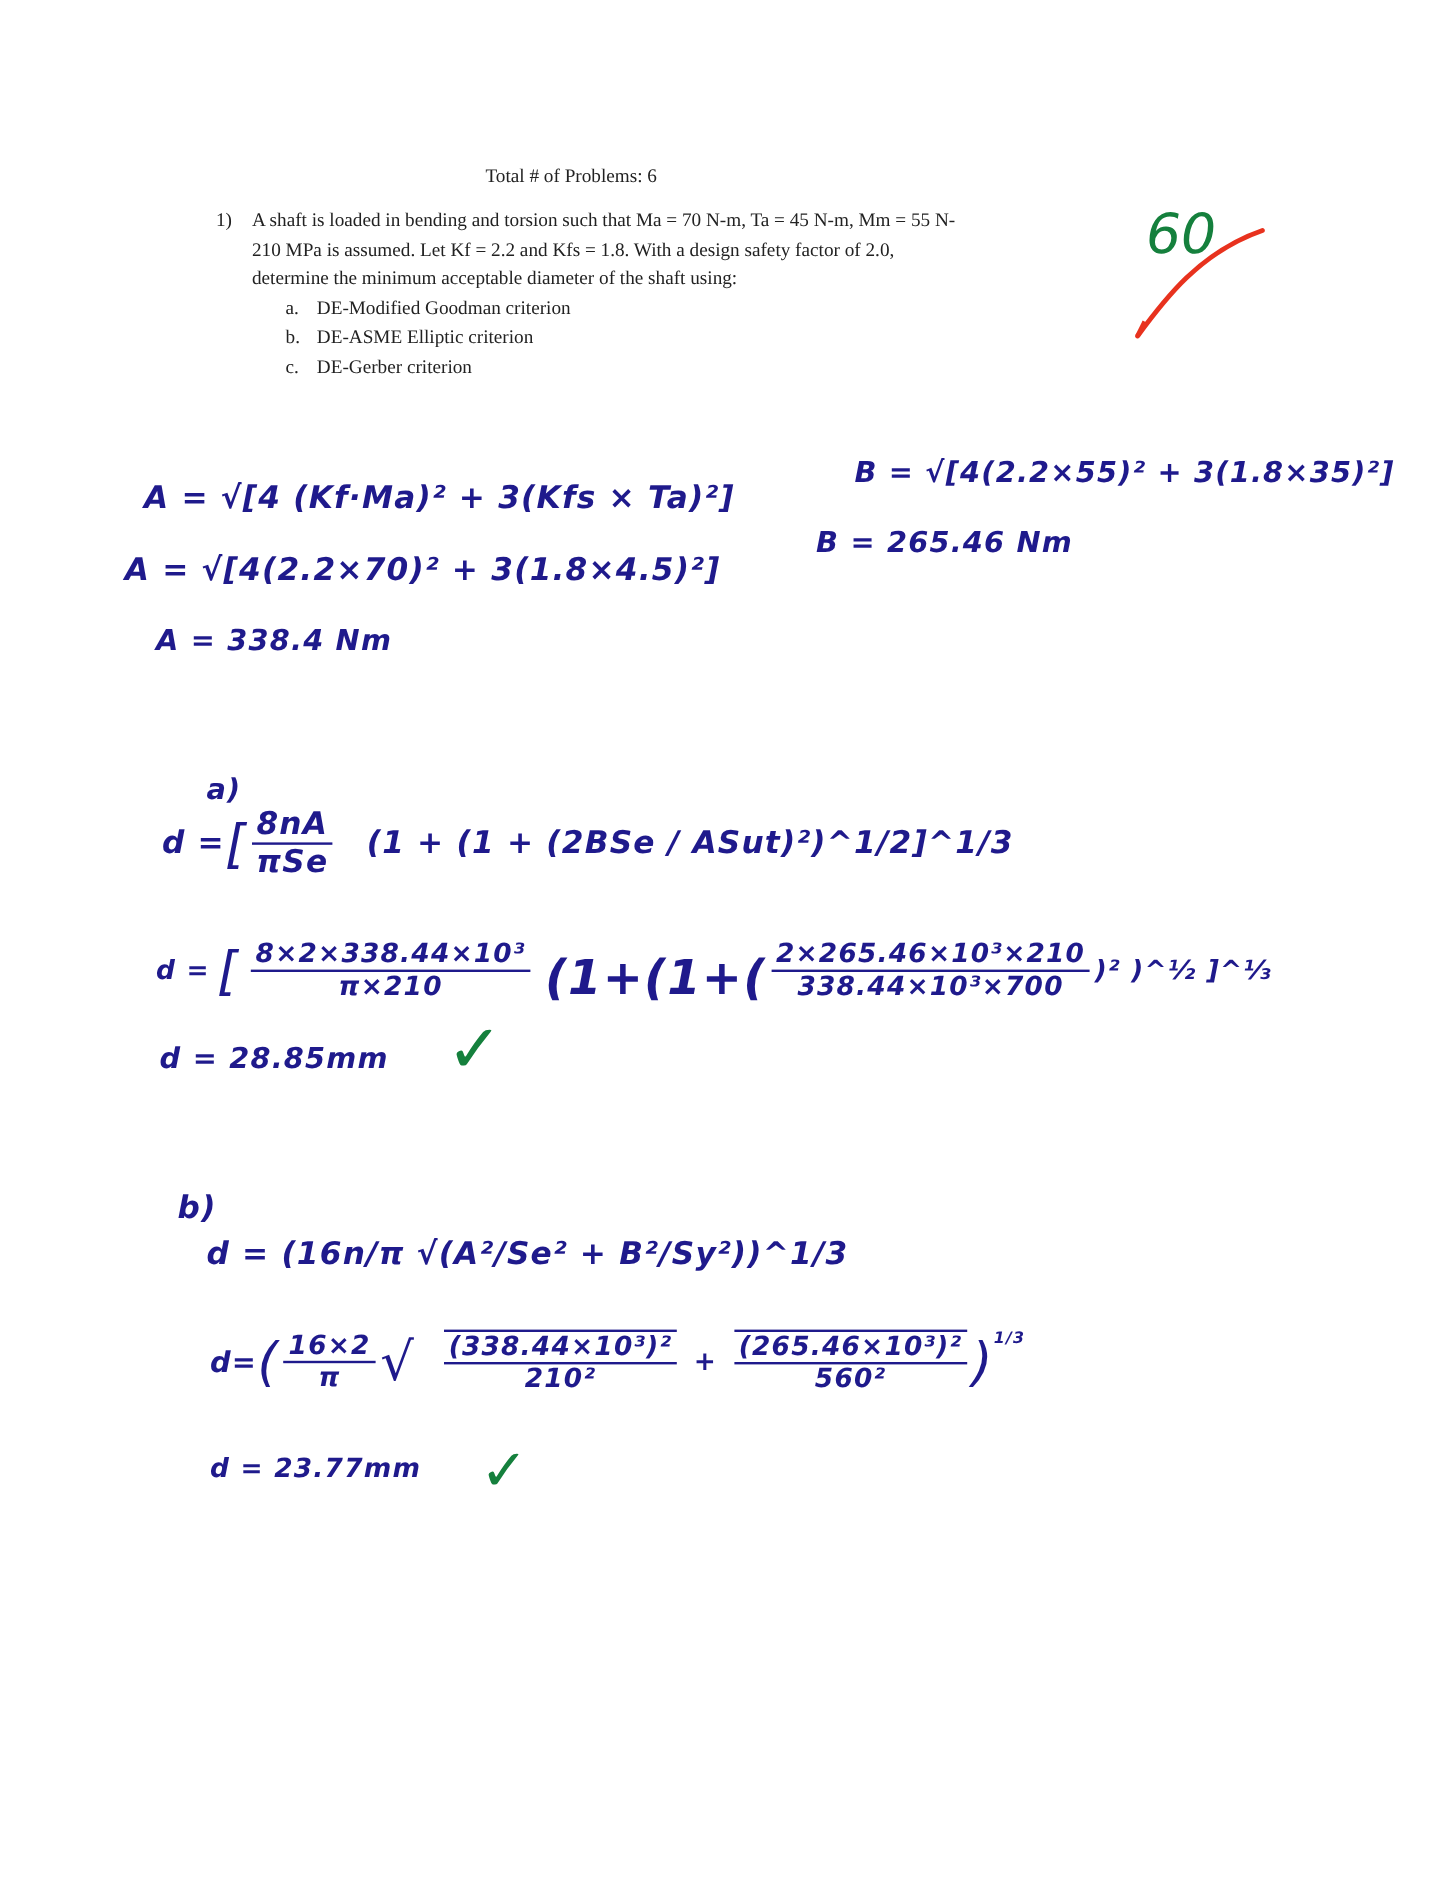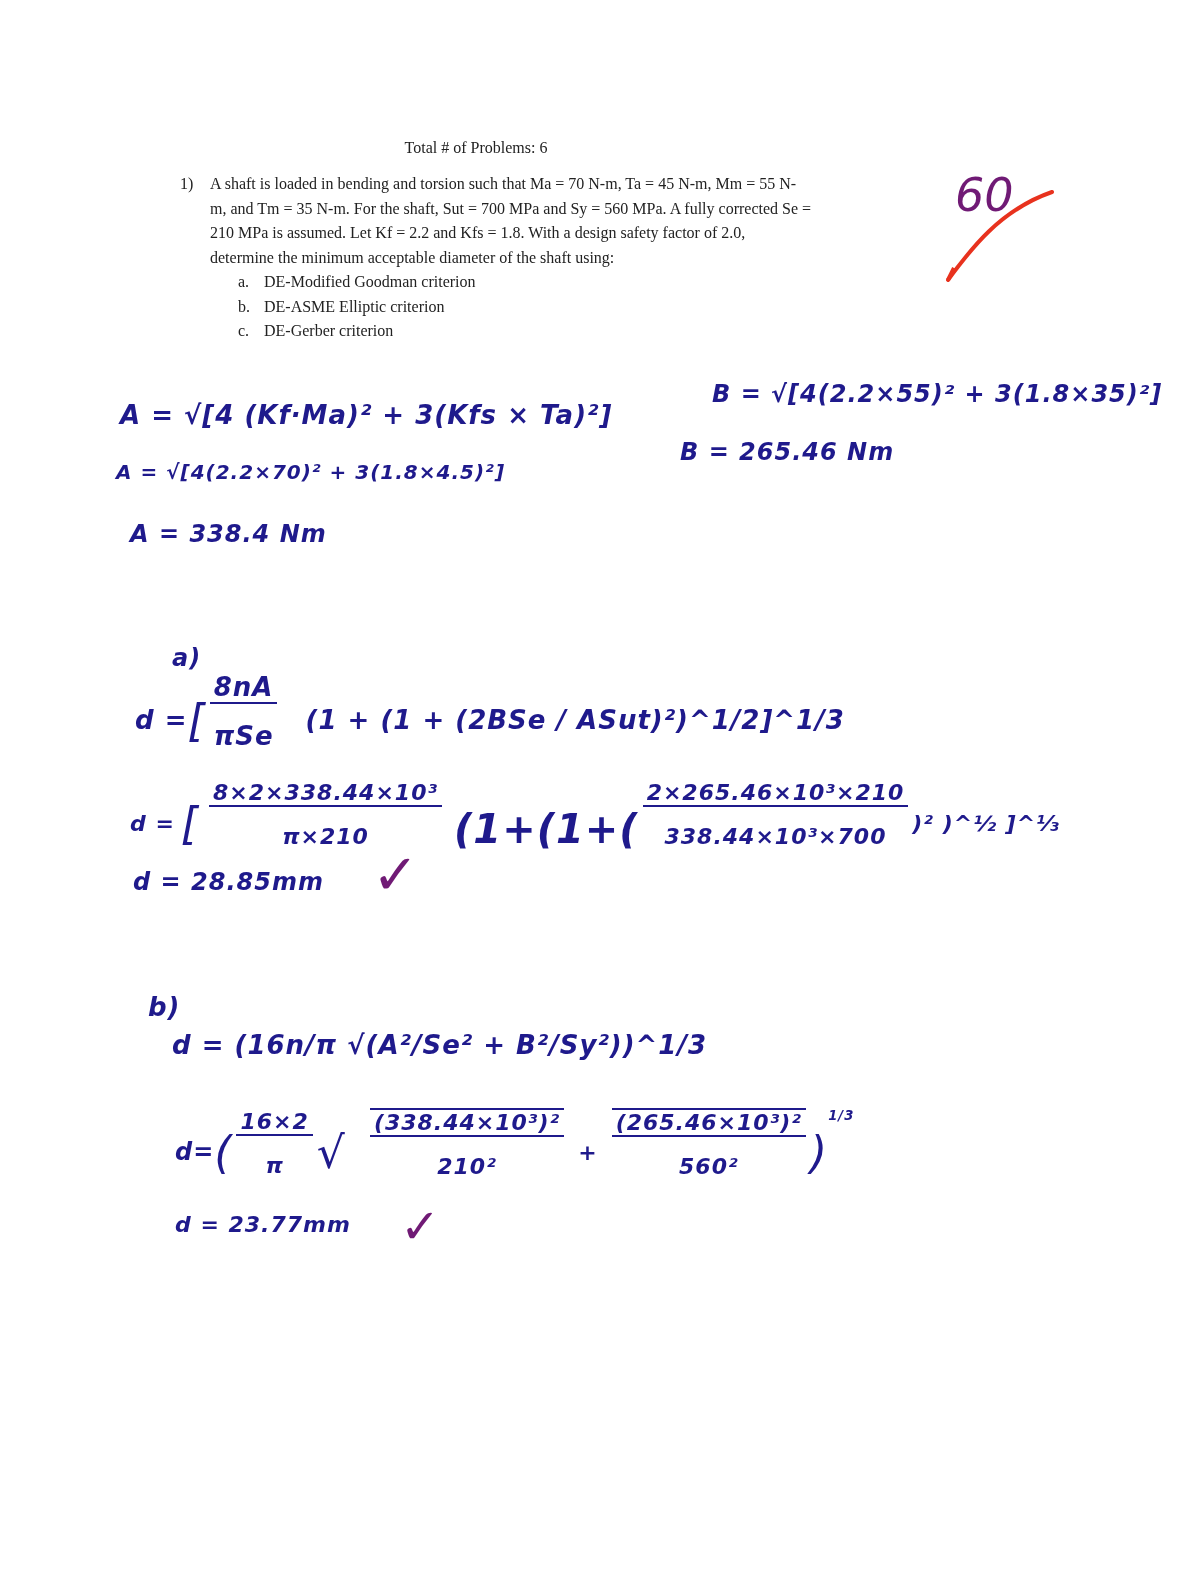--- a/index.html
+++ b/index.html
@@ -9,37 +9,36 @@
   .typed { font-family: "Liberation Serif", "DejaVu Serif", serif; font-size: 16px; line-height: 24.5px; color: #222; }
   .header { left: 0; width: 952px; top: 136px; text-align: center; font-size: 16px; }
   .prob { left: 180px; top: 172px; width: 710px; }
   .prob-num { position: absolute; left: 0; top: 0; }
   .prob-body { margin-left: 30px; }
   .sublist { margin: 0; padding: 0; list-style: none; margin-left: 28px; }
   .sublist li { display: flex; }
   .sublist .lt { width: 26px; }
   .hw { font-family: "DejaVu Sans", sans-serif; color: #1f1a8c; font-style: italic;
         font-weight: bold; letter-spacing: 1px; white-space: nowrap; }
-  .red { color: #701a75; }
+  .red { color: #15803d; }
   .frac { display: inline-flex; flex-direction: column; align-items: center; vertical-align: middle; margin: 0 4px; }
   .frac .num { border-bottom: 2px solid #1f1a8c; padding: 0 4px; }
-  .frac .den { padding: 17px 4px; }
+  .frac .den { padding: 0 4px; }
   sup { font-size: 0.6em; }
   svg { position: absolute; overflow: visible; }
 </style>
 </head>
 <body>
 
 <div class="abs typed header">Total # of Problems: 6</div>
 
 <div class="abs typed prob">
   <span class="prob-num">1)</span>
   <div class="prob-body">
     <div>A shaft is loaded in bending and torsion such that Ma = 70 N-m, Ta = 45 N-m, Mm = 55 N-</div>
-    <div>m, and Tm = 35 N-m.  For the shaft, Sut = 700 MPa and Sy = 560 MPa.  A fully corrected Se =</div>
     <div>210 MPa is assumed.  Let Kf = 2.2 and Kfs = 1.8.  With a design safety factor of 2.0,</div>
     <div>determine the minimum acceptable diameter of the shaft using:</div>
     <ul class="sublist">
       <li>
           <span class="lt">a.</span>
           <span>DE-Modified Goodman criterion</span>
         </li>
       <li>
           <span class="lt">b.</span>
           <span>DE-ASME Elliptic criterion</span>
@@ -52,21 +51,21 @@
   </div>
 </div>
 
 <div class="abs hw red" style="left:955px; top:168px; font-size:46px; font-weight:normal; letter-spacing:0;">60</div>
 <svg style="left:940px; top:180px;" width="130" height="110">
   <path d="M8 100 C 30 70, 60 30, 112 12" stroke="#e8321e" stroke-width="4" fill="none" stroke-linecap="round"></path>
   <path d="M8 100 L 14 88" stroke="#e8321e" stroke-width="4" fill="none"></path>
 </svg>
 
 <div class="abs hw" style="left:120px; top:400px; font-size:26px;">A = √[4 (Kf·Ma)² + 3(Kfs × Ta)²]</div>
-<div class="abs hw" style="left:116px; top:460px; font-size:20px;">A = √[4(2.2×70)² + 3(1.8×4.5)²]</div>
+<div class="abs hw" style="left:104px; top:460px; font-size:26px;">A = √[4(2.2×70)² + 3(1.8×4.5)²]</div>
 <div class="abs hw" style="left:130px; top:520px; font-size:24px;">A = 338.4 Nm</div>
 
 <div class="abs hw" style="left:712px; top:380px; font-size:24px;">B = √[4(2.2×55)² + 3(1.8×35)²]</div>
 <div class="abs hw" style="left:680px; top:438px; font-size:24px;">B = 265.46 Nm</div>
 
 <div class="abs hw" style="left:172px; top:644px; font-size:24px;">a)</div>
 <div class="abs hw" style="left:135px; top:672px; font-size:26px; display:flex; align-items:center;">
   <span>d =</span>
   <span style="font-size:44px; font-weight:normal;">[</span>
   <span class="frac">

